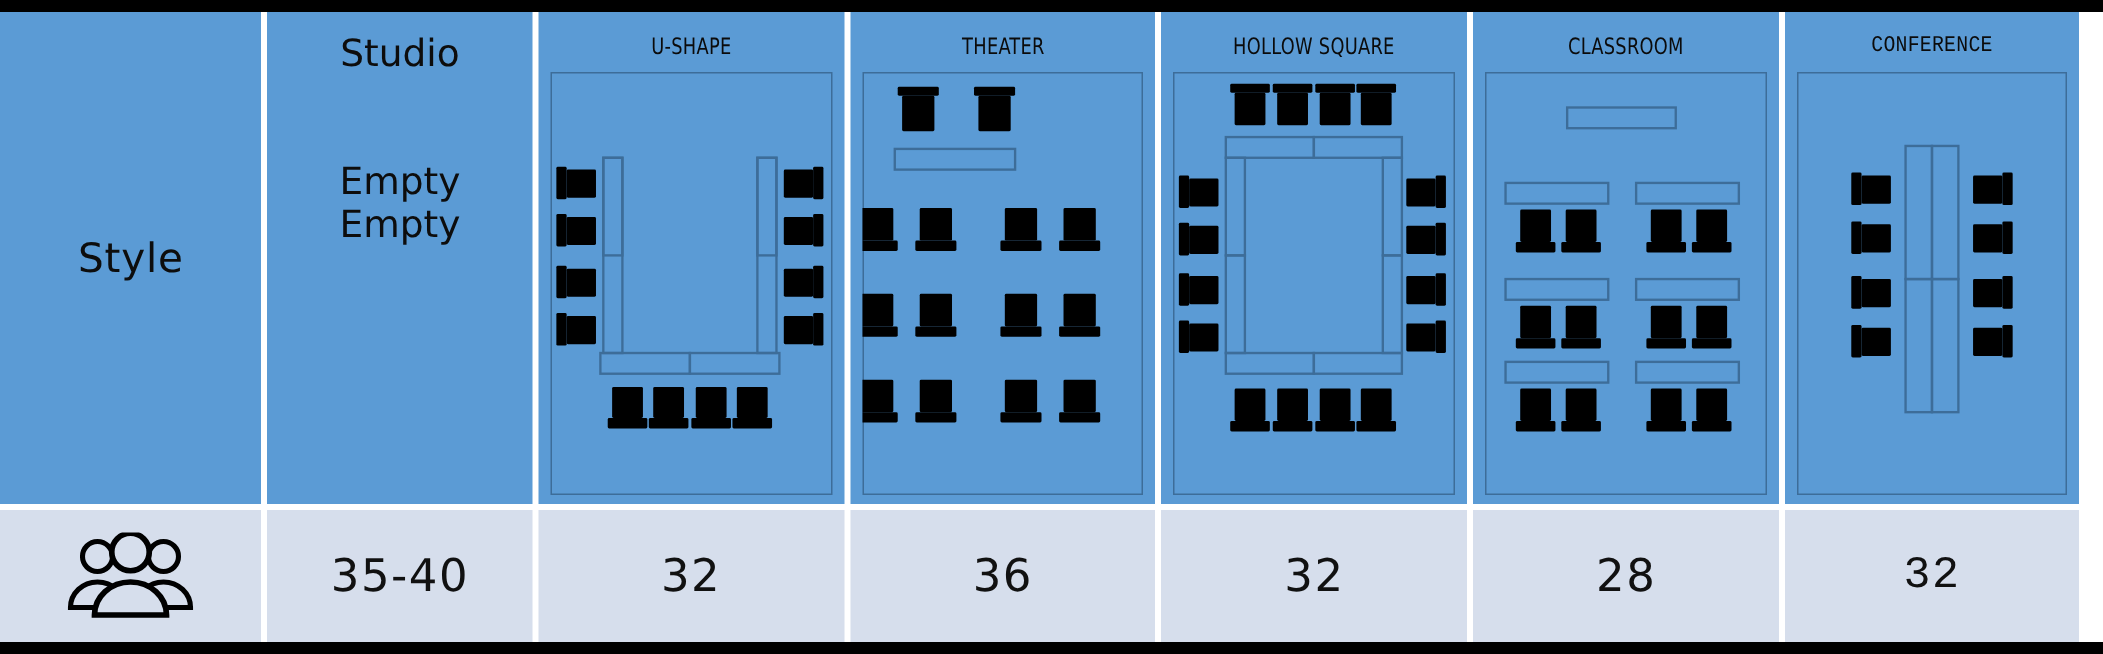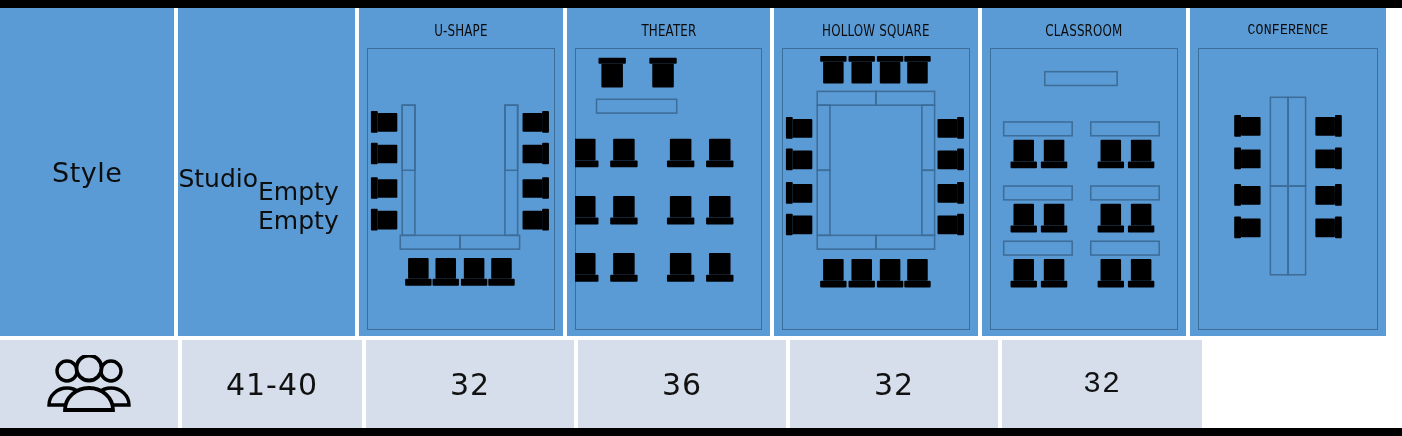--- a/index.html
+++ b/index.html
@@ -59,21 +59,21 @@
     justify-content: center;
     width: 100%;
     height: 100%;
     font-size: 27px;
     color: #0d0d0d;
     letter-spacing: 0.5px;
     border-radius: 27px;
   }
   .variant-stack {
     display: flex;
-    flex-direction: row;
+    flex-direction: column;
     align-items: center;
     justify-content: flex-start;
     width: 100%;
     height: 100%;
     padding-top: 14px;
     box-sizing: border-box;
   }
   .variant-top {
     font-size: 25px;
     color: #0d0d0d;
@@ -418,21 +418,21 @@
           <g fill="#D6DEEC" stroke="#000000" stroke-width="3.8">
             <circle cx="46" cy="13" r="12.5"></circle>
             <path d="M22 55 a24 22 0 0 1 48 0 Z"></path>
           </g>
         </svg>
       </div>
     </div>
 
     <div class="cell cell-light col-variant">
       <div class="capacity-cell">
-        <span class="capacity-value">41-40</span>
+        <span class="capacity-value">35-40</span>
       </div>
     </div>
 
     <div class="cell cell-light col-layout">
       <div class="capacity-cell">
         <span class="capacity-value">32</span>
       </div>
     </div>
 
     <div class="cell cell-light col-layout">
@@ -440,20 +440,25 @@
         <span class="capacity-value">36</span>
       </div>
     </div>
 
     <div class="cell cell-light col-layout">
       <div class="capacity-cell">
         <span class="capacity-value">32</span>
       </div>
     </div>
 
+    <div class="cell cell-light col-layout">
+      <div class="capacity-cell">
+        <span class="capacity-value">28</span>
+      </div>
+    </div>
 
     <div class="cell cell-light col-layout-last">
       <div class="capacity-cell">
         <span class="capacity-value">32</span>
       </div>
     </div>
   </div>
 
 </div>
 

